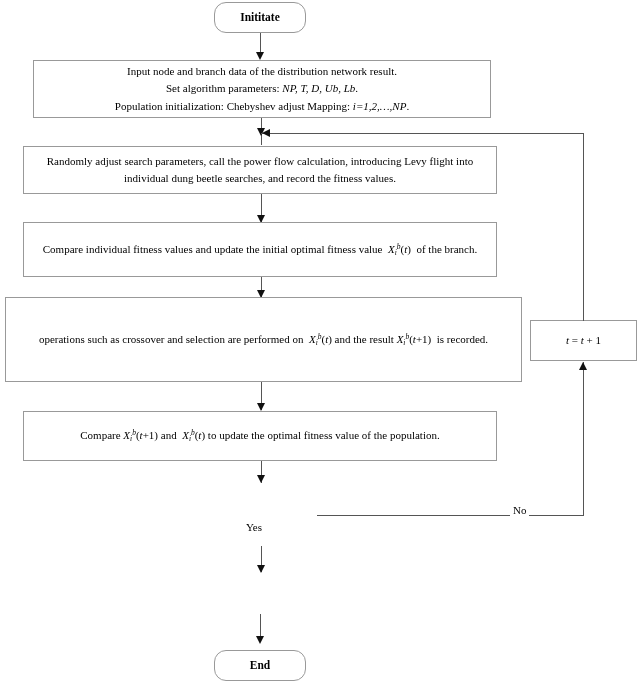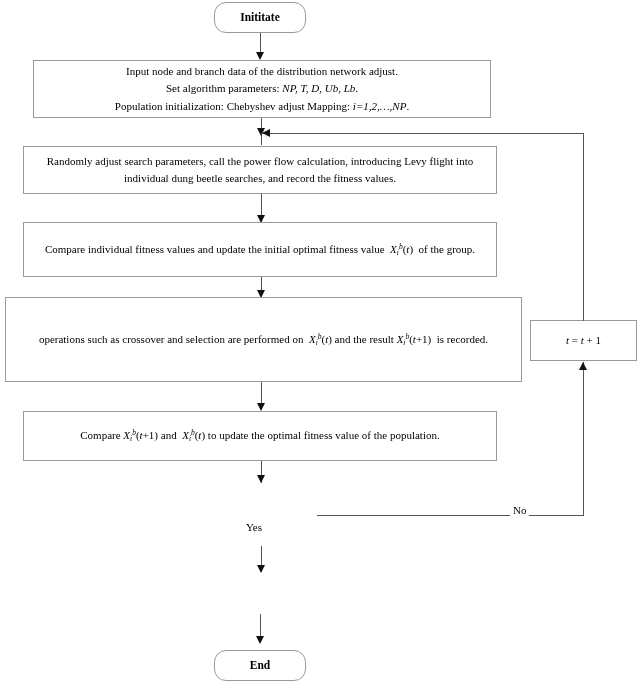--- a/index.html
+++ b/index.html
@@ -115,42 +115,42 @@
 
   <div class="node terminator" style="left:214px; top:2px; width:92px; height:31px;">
     <span class="inner">Inititate</span>
   </div>
 
   <div class="vline" style="left:260px; top:33px; height:25px;"></div>
   <div class="arrow-down" style="left:256px; top:52px;"></div>
 
   <div class="node process" style="left:33px; top:60px; width:458px; height:58px;">
     <span class="inner">
-      <span class="line">Input node and branch data of the distribution network adjust.</span>
+      <span class="line">Input node and branch data of the distribution network result.</span>
       <span class="line"><span>Set algorithm parameters: </span><i>NP, T, D, Ub, Lb</i><span>.</span></span>
       <span class="line"><span>Population initialization: Chebyshev adjust Mapping: </span><i>i=1,2,…,NP</i><span>.</span></span>
     </span>
   </div>
 
   <div class="vline" style="left:261px; top:118px; height:27px;"></div>
   <div class="arrow-down" style="left:257px; top:128px;"></div>
 
   <div class="node process" style="left:23px; top:146px; width:474px; height:48px;">
     <span class="inner">
       <span class="line">Randomly adjust search parameters, call the power flow calculation, introducing Levy flight into</span>
       <span class="line">individual dung beetle searches, and record the fitness values.</span>
     </span>
   </div>
 
   <div class="vline" style="left:261px; top:194px; height:28px;"></div>
   <div class="arrow-down" style="left:257px; top:215px;"></div>
 
   <div class="node process" style="left:23px; top:222px; width:474px; height:55px;">
     <span class="inner">
-      <span class="line"><span>Compare individual fitness values and update the initial optimal fitness value</span>&nbsp;&nbsp;<span class="nowrap"><i>X</i><sub>i</sub><sup>b</sup>(<i>t</i>)</span>&nbsp;&nbsp;<span>of the group.</span></span>
+      <span class="line"><span>Compare individual fitness values and update the initial optimal fitness value</span>&nbsp;&nbsp;<span class="nowrap"><i>X</i><sub>i</sub><sup>b</sup>(<i>t</i>)</span>&nbsp;&nbsp;<span>of the branch.</span></span>
     </span>
   </div>
 
   <div class="vline" style="left:261px; top:277px; height:21px;"></div>
   <div class="arrow-down" style="left:257px; top:290px;"></div>
 
   <div class="node process" style="left:5px; top:297px; width:517px; height:85px;">
     <span class="inner">
       <span class="line"><span>operations such as crossover and selection are performed on</span>&nbsp;&nbsp;<span class="nowrap"><i>X</i><sub>i</sub><sup>b</sup>(<i>t</i>)</span>&nbsp;<span>and the result</span>&nbsp;<span class="nowrap"><i>X</i><sub>i</sub><sup>b</sup>(<i>t</i>+1)</span>&nbsp;&nbsp;<span>is recorded.</span></span>
     </span>

